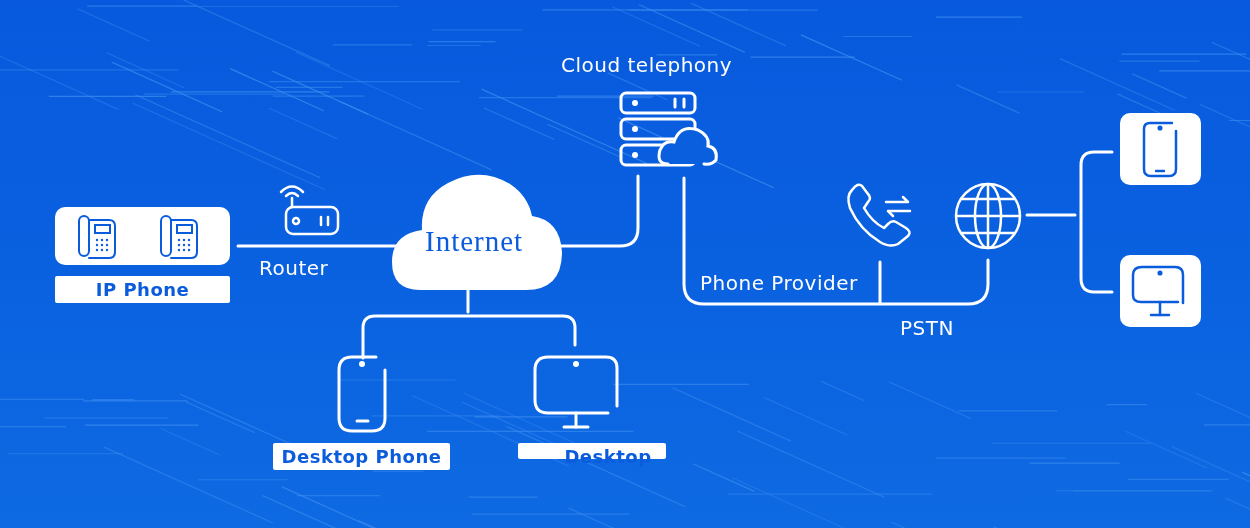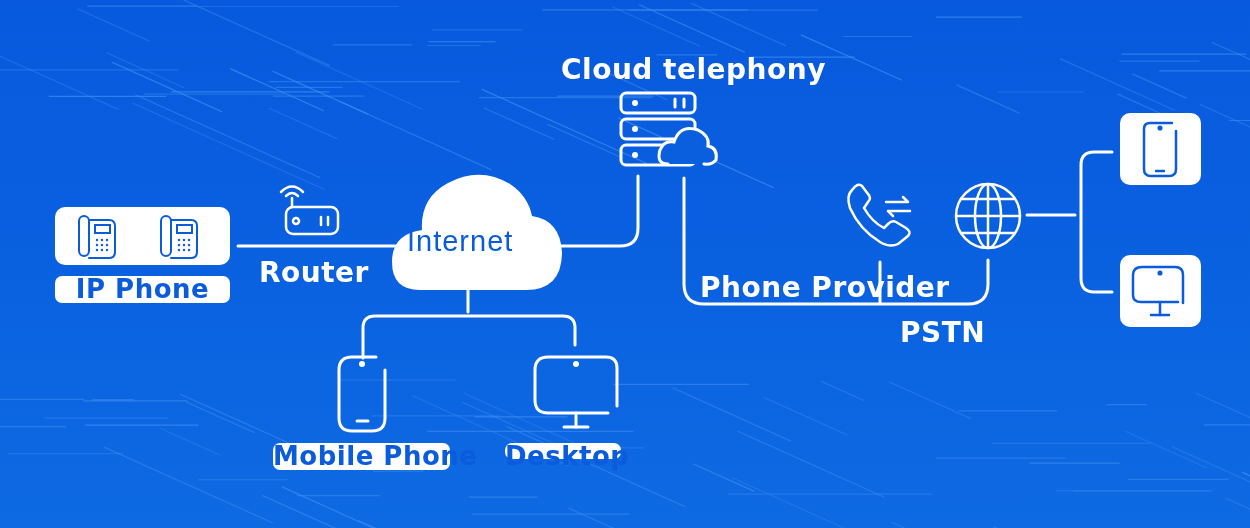--- a/index.html
+++ b/index.html
@@ -3,32 +3,32 @@
   <meta charset="utf-8">
   <style>
     html, body { margin: 0; padding: 0; }
     body { width: 1250px; height: 528px; overflow: hidden; font-family: "DejaVu Sans", sans-serif; }
     #stage {
       position: relative; width: 1250px; height: 528px; overflow: hidden;
       background: linear-gradient(180deg, #0859dd 0%, #0a62e0 55%, #0e6ae2 100%);
     }
     #bg-lines, #diagram { position: absolute; left: 0; top: 0; }
     .lbl {
-      position: absolute; color: #ffffff; font-weight: bold; font-size: 28px;
+      position: absolute; color: #ffffff; font-weight: normal; font-size: 20px;
       letter-spacing: 0.5px; white-space: nowrap;
     }
     .pill {
       position: absolute; background: #ffffff; color: #0b5cdc; font-weight: bold;
-      font-size: 26px; border-radius: 7px; text-align: center; letter-spacing: 0.5px;
+      font-size: 18px; border-radius: 2px; text-align: center; letter-spacing: 0.5px;
       white-space: nowrap;
     }
     .card { position: absolute; background: #ffffff; border-radius: 10px; }
     .internet-text {
       position: absolute; color: #0b5cdc; font-size: 29px; letter-spacing: 1px;
-      font-family: Liberation Sans, sans-serif; white-space: nowrap;
+      font-family: Liberation Serif, serif; white-space: nowrap; margin-left: 18px;
     }
   </style>
 </head>
 <body>
 
 <div id="stage">
   <svg id="bg-lines" width="1250" height="528">
       <line x1="607.5394375857339" y1="72.90264917695474" x2="667.17018175583" y2="99.73648405349795" stroke="#3e8ef0" stroke-width="1.2" opacity="0.53"></line>
       <line x1="628.2977537722908" y1="10.212534293552812" x2="817.7058041838134" y2="10.212534293552812" stroke="#3e8ef0" stroke-width="1.2" opacity="0.51"></line>
       <line x1="339.77109053497946" y1="101.56305727023319" x2="491.53617969821676" y2="169.85734739368996" stroke="#3e8ef0" stroke-width="1.2" opacity="0.55"></line>
@@ -243,22 +243,22 @@
     </svg>
   </div>
   <div class="pill" style="left:55px; top:276px; width:175px; height:27px; line-height:27px;">IP Phone</div>
 
   <div class="lbl" style="left:259px; top:256px;">Router</div>
   <div class="internet-text" style="left:407px; top:225px;">Internet</div>
   <div class="lbl" style="left:561px; top:53px;">Cloud telephony</div>
   <div class="lbl" style="left:700px; top:271px;">Phone Provider</div>
   <div class="lbl" style="left:900px; top:316px;">PSTN</div>
 
-  <div class="pill" style="left:273px; top:443px; width:177px; height:27px; line-height:27px;">Mobile Phone</div>
-  <div class="pill" style="left:505px; top:443px; width:116px; height:16px; line-height:27px;">Desktop</div>
+  <div class="pill" style="left:273px; top:443px; width:177px; height:27px; line-height:27px;">Desktop Phone</div>
+  <div class="pill" style="left:518px; top:443px; width:116px; height:16px; line-height:27px;padding-left:32px;">Desktop</div>
 
   <div class="card" style="left:1120px; top:113px; width:81px; height:72px;">
     <svg width="81" height="72">
       <g fill="none" stroke="#0b5cdc" stroke-width="2.5" stroke-linecap="round">
         <path d="M52 10 H30 Q24 10 24 16 V56 Q24 63 31 63 H49 Q56 63 56 56 V18"></path>
         <circle cx="40" cy="15" r="1.3" fill="#0b5cdc"></circle>
         <line x1="36" y1="58" x2="44" y2="58"></line>
       </g>
     </svg>
   </div>

